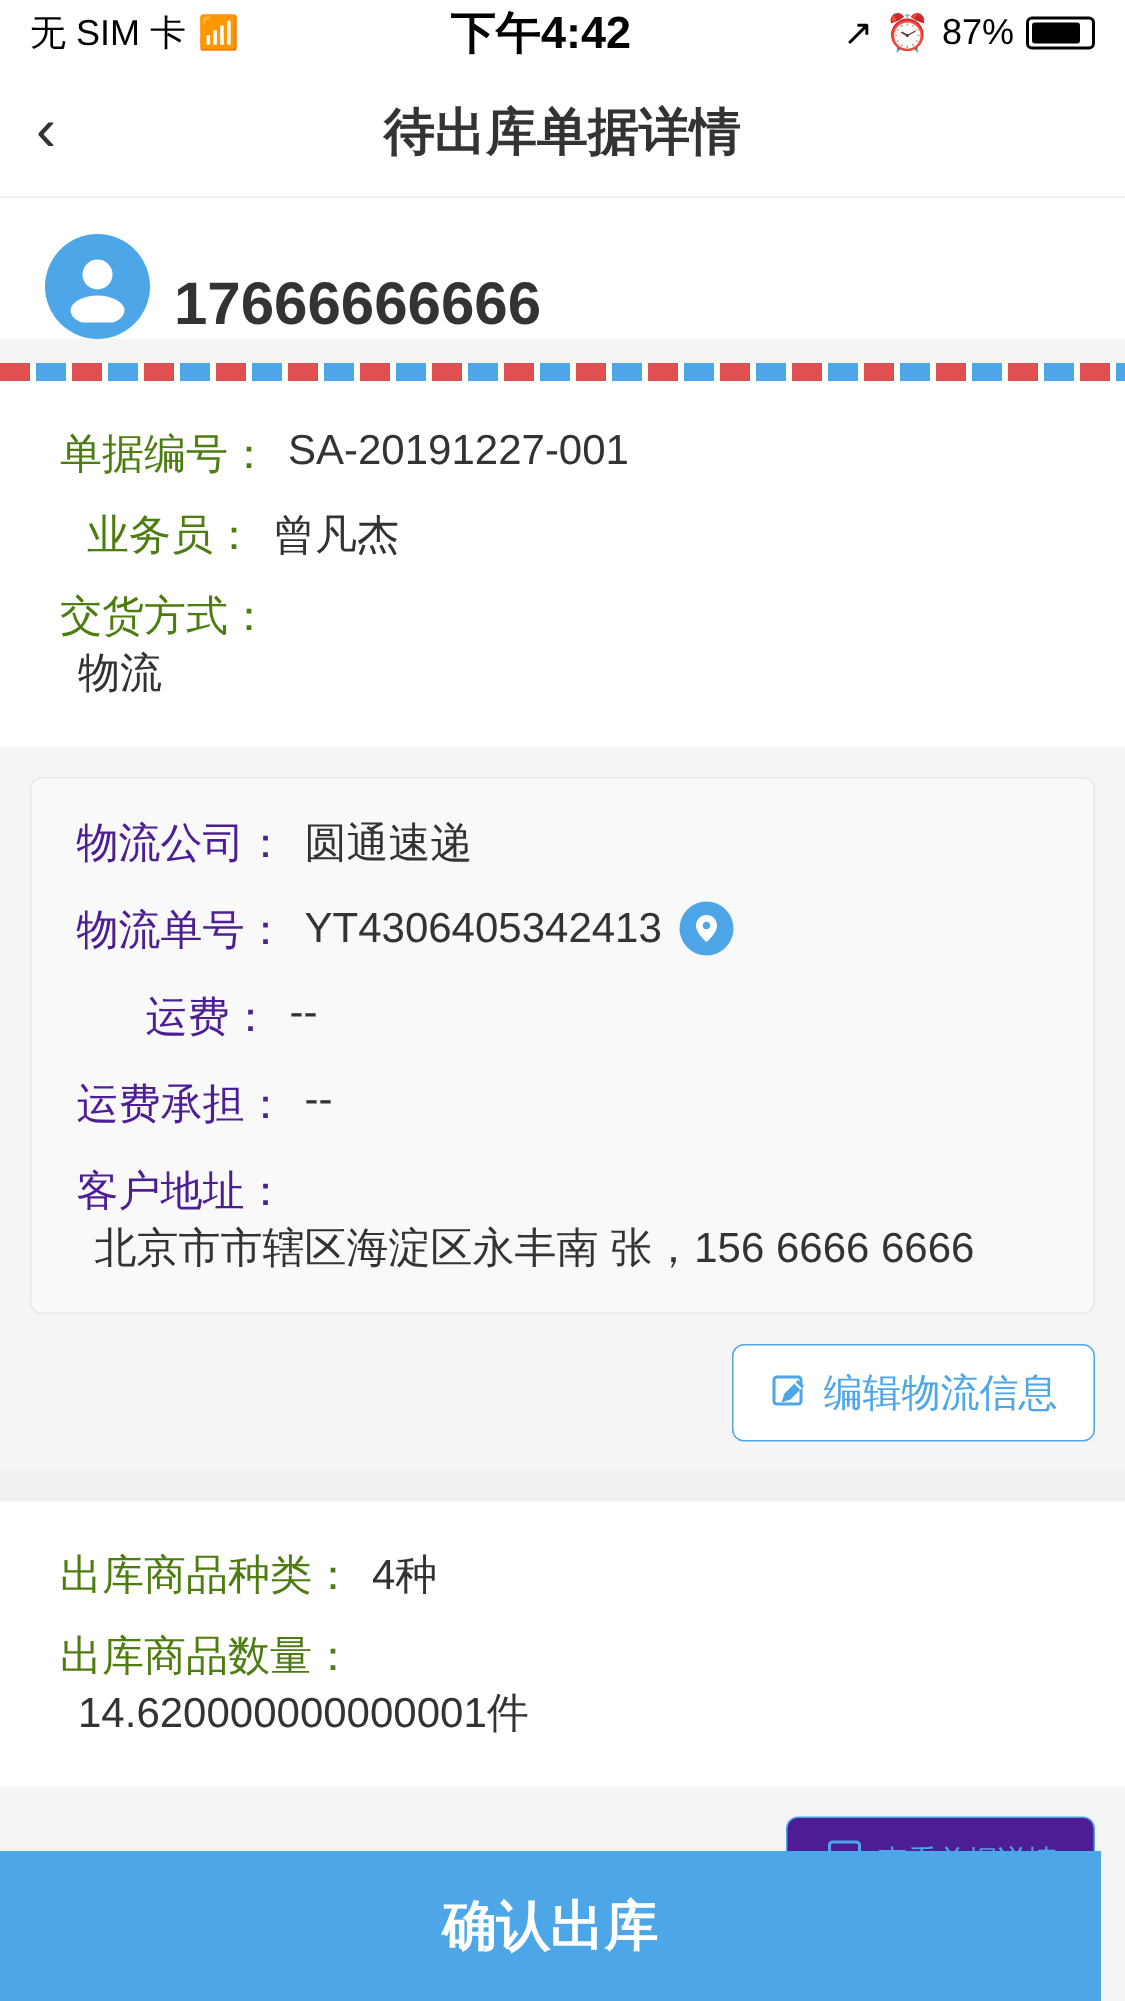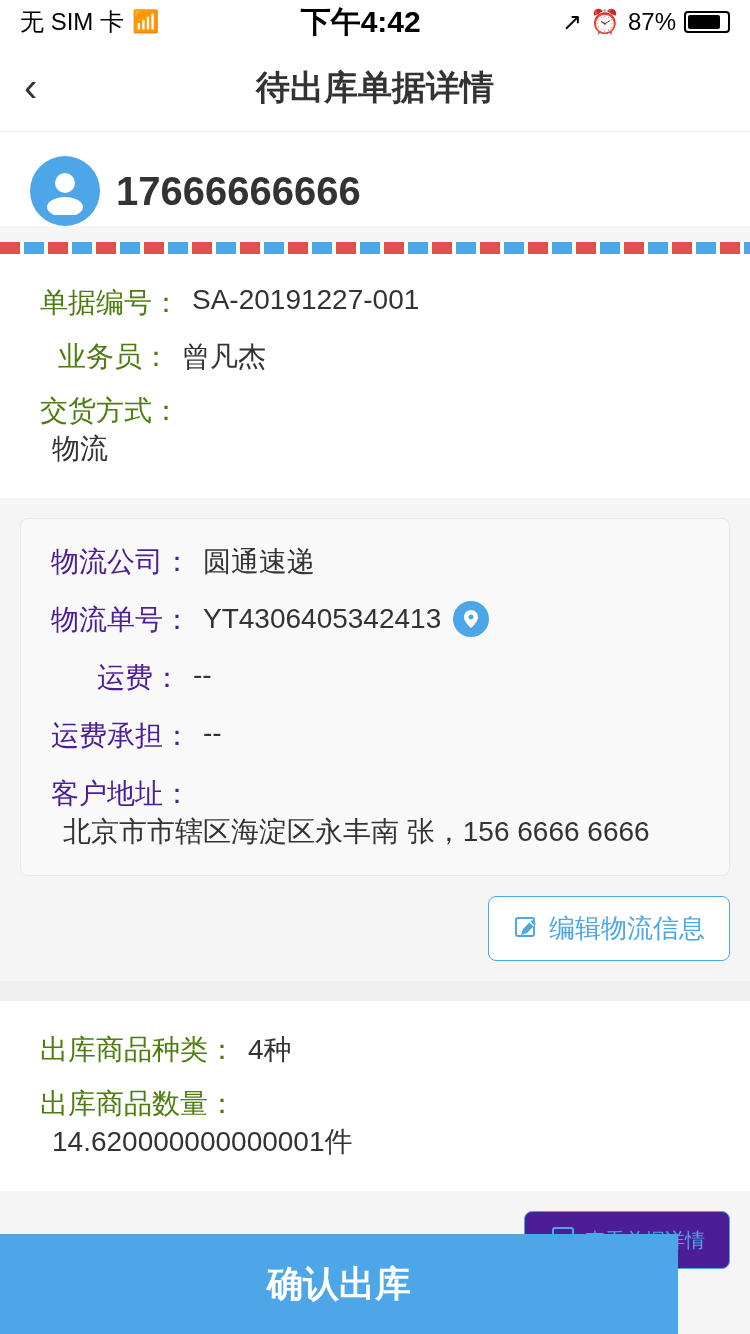--- a/index.html
+++ b/index.html
@@ -61,21 +61,21 @@
       font-size: 34px;
       font-weight: 600;
       color: #333;
     }
 
     
     .user-card {
       background: #fff;
       padding: 24px 44px 0 30px;
       display: flex;
-      align-items: center;
+      align-items: flex-end;
       gap: 16px;
     }
     .user-avatar {
       width: 70px; height: 70px;
       background: #4da6e8;
       border-radius: 50%;
       display: flex; align-items: center; justify-content: center;
     }
     .user-avatar svg { width: 48px; height: 48px; }
     .user-phone {
@@ -214,21 +214,21 @@
     .bottom-spacer {
       flex: 1;
       background: #f5f5f5;
       min-height: 200px;
     }
 
     
     .confirm-bar {
       position: fixed;
       bottom: 0;
-      width: 678px;
+      width: 734px;
       height: 100px;
       background: #4da6e8;
       display: flex;
       align-items: center;
       justify-content: center;
       cursor: pointer;
     }
     .confirm-bar-text {
       font-size: 36px;
       font-weight: 600;

